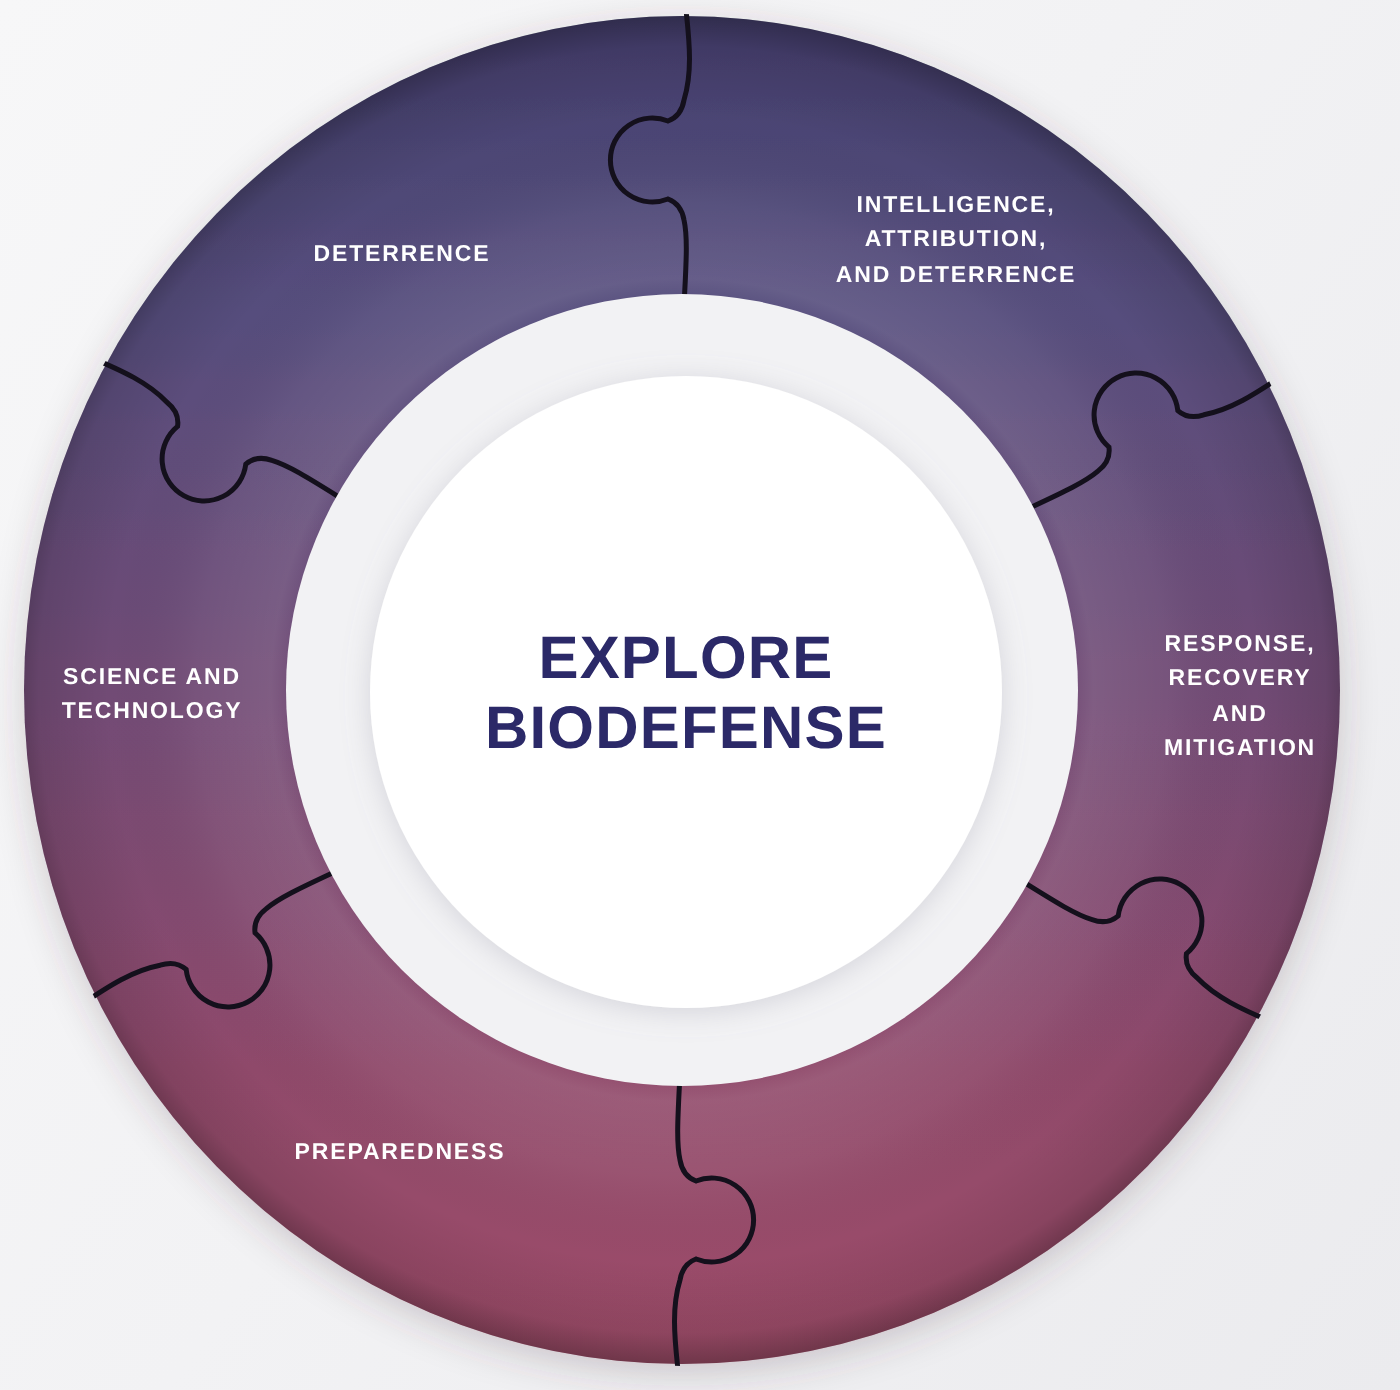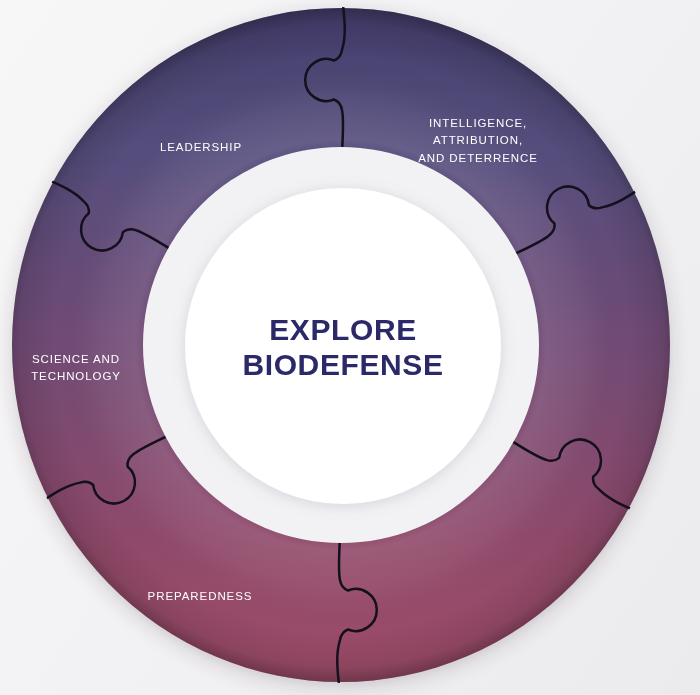--- a/index.html
+++ b/index.html
@@ -9,29 +9,28 @@
     overflow:hidden;
     background:linear-gradient(125deg,#f7f7f8 0%,#f2f2f4 48%,#ebebee 100%);
     font-family:"Liberation Sans","DejaVu Sans",sans-serif;
     -webkit-font-smoothing:antialiased;
   }
   .ring-svg{position:absolute;left:0;top:0;}
   .piece-label{
     position:absolute;
     transform:translate(-50%,-50%);
     color:#ffffff;
-    font-weight:400;
+    font-weight:700;
     font-size:11.5px;
     letter-spacing:0.08em;
     line-height:1.5;
     text-align:center;
     white-space:pre-line;
     cursor:pointer;
     user-select:none;
-    margin-top:20px;
   }
   .pos-leadership{left:201px;top:128px;}
   .pos-intelligence{left:478px;top:121px;}
   .pos-response{left:620px;top:349px;}
   .pos-detection{left:483px;top:576px;}
   .pos-preparedness{left:200px;top:577px;}
   .pos-science{left:76px;top:348px;}
   .center-button{
     position:absolute;left:343px;top:347px;
     transform:translate(-50%,-50%);
@@ -101,26 +100,29 @@
       <path d="M 2 -340 C 4 -322 5 -308 1 -295 C 0 -289 -3 -286 -7 -284.5 A 21 21 0 1 0 -7 -245.5 C -3 -244 0 -241 1 -235 C 3 -226 2 -212 1 -192" transform="translate(341 345) rotate(119)"></path>
       <path d="M 2 -340 C 4 -322 5 -308 1 -295 C 0 -289 -3 -286 -7 -284.5 A 21 21 0 1 0 -7 -245.5 C -3 -244 0 -241 1 -235 C 3 -226 2 -212 1 -192" transform="translate(341 345) rotate(180)"></path>
       <path d="M 2 -340 C 4 -322 5 -308 1 -295 C 0 -289 -3 -286 -7 -284.5 A 21 21 0 1 0 -7 -245.5 C -3 -244 0 -241 1 -235 C 3 -226 2 -212 1 -192" transform="translate(341 345) rotate(242)"></path>
       <path d="M 2 -340 C 4 -322 5 -308 1 -295 C 0 -289 -3 -286 -7 -284.5 A 21 21 0 1 0 -7 -245.5 C -3 -244 0 -241 1 -235 C 3 -226 2 -212 1 -192" transform="translate(341 345) rotate(299)"></path>
     </g>
 
     <circle cx="341" cy="345" r="198" fill="#f2f2f4"></circle>
     <circle cx="343" cy="346" r="158" fill="#ffffff" filter="url(#centerShadow)"></circle>
   </svg>
 
-  <div class="piece-label pos-leadership">LEADERSHIP</div>
+  <div class="piece-label pos-leadership">DETERRENCE</div>
 
   <div class="piece-label pos-intelligence">INTELLIGENCE,
 ATTRIBUTION,
 AND DETERRENCE</div>
 
+  <div class="piece-label pos-response">RESPONSE,
+RECOVERY AND
+MITIGATION</div>
 
 
   <div class="piece-label pos-preparedness">PREPAREDNESS</div>
 
   <div class="piece-label pos-science">SCIENCE AND
 TECHNOLOGY</div>
 
   <button class="center-button">
     <span class="center-title">EXPLORE
 BIODEFENSE</span>

